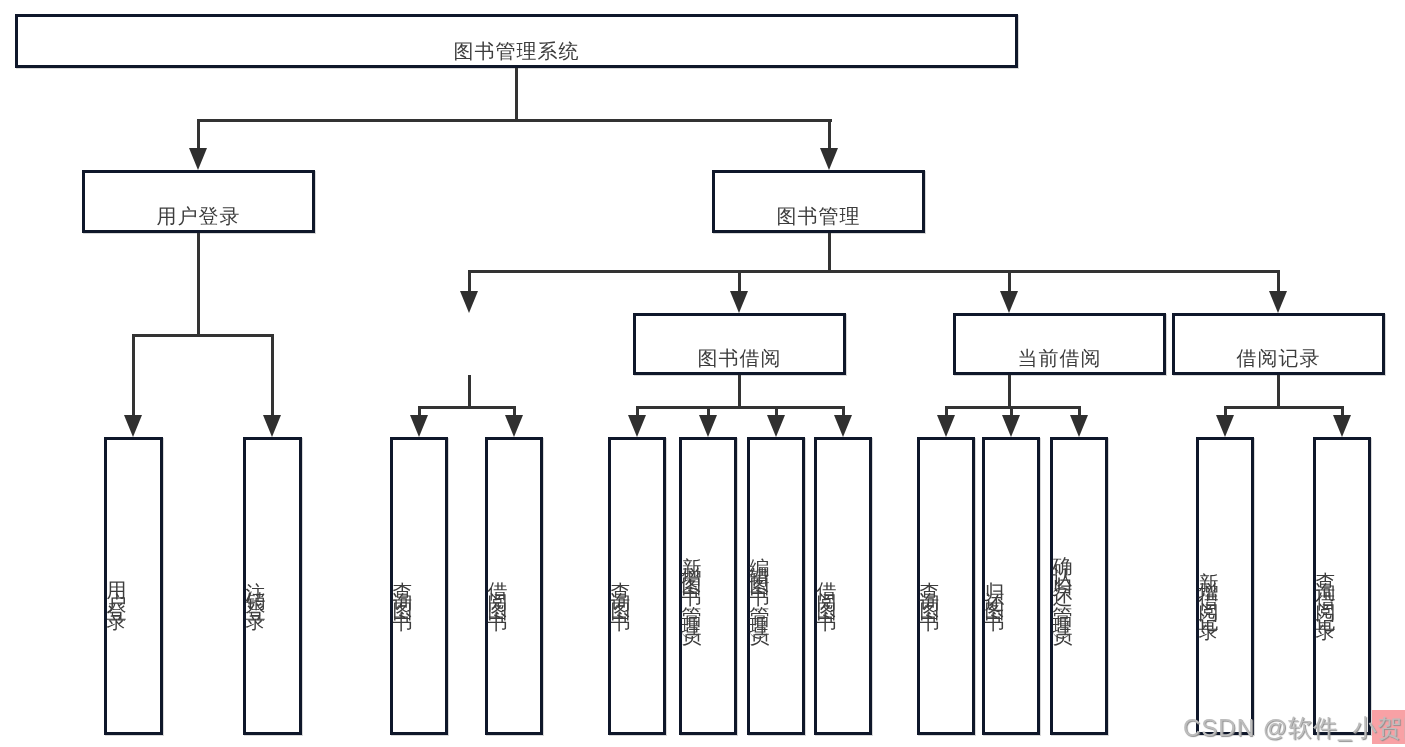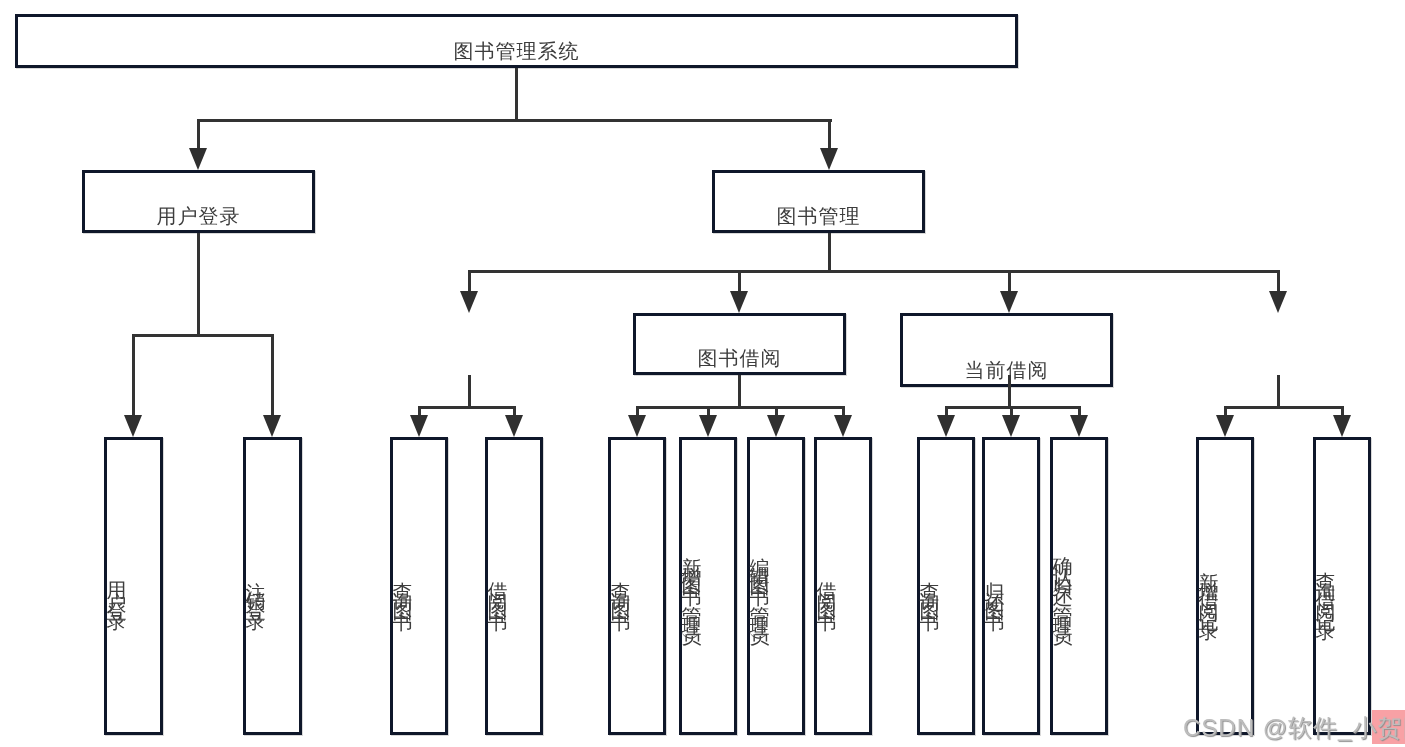--- a/index.html
+++ b/index.html
@@ -73,22 +73,25 @@
   <div class="vline" style="left:738px; top:270px; height:22px;"></div>
   <div class="arrow" style="left:730px; top:291px;"></div>
   <div class="vline" style="left:1008px; top:270px; height:22px;"></div>
   <div class="arrow" style="left:1000px; top:291px;"></div>
   <div class="vline" style="left:1277px; top:270px; height:22px;"></div>
   <div class="arrow" style="left:1269px; top:291px;"></div>
 
   <div class="box" style="left:633px; top:313px; width:213px; height:62px;">
     <span>图书借阅</span>
   </div>
-  <div class="box" style="left:900px; top:313px; width:213px; height:74px;">
+  <div class="box" style="left:953px; top:313px; width:213px; height:62px;">
     <span>当前借阅</span>
+  </div>
+  <div class="box" style="left:1172px; top:313px; width:213px; height:62px;">
+    <span>借阅记录</span>
   </div>
 
   <div class="vline" style="left:468px; top:375px; height:34px;"></div>
   <div class="hline" style="left:418px; top:406px; width:98px;"></div>
   <div class="vline" style="left:418px; top:406px; height:12px;"></div>
   <div class="arrow" style="left:410px; top:415px;"></div>
   <div class="vline" style="left:513px; top:406px; height:12px;"></div>
   <div class="arrow" style="left:505px; top:415px;"></div>
 
   <div class="vline" style="left:738px; top:375px; height:34px;"></div>

